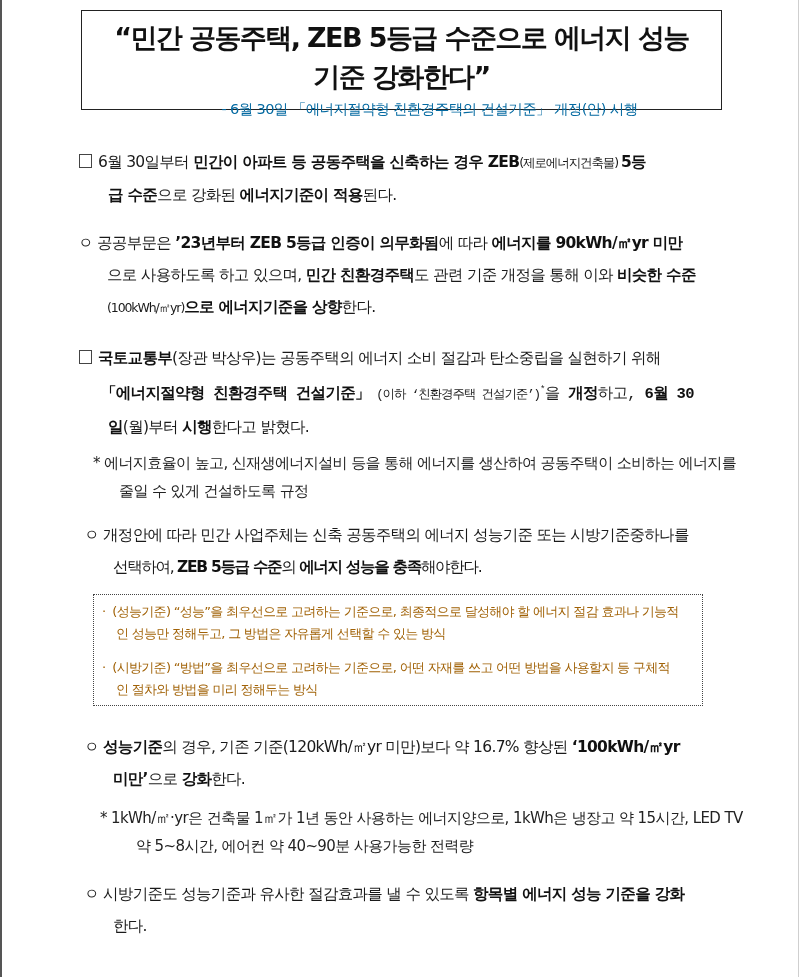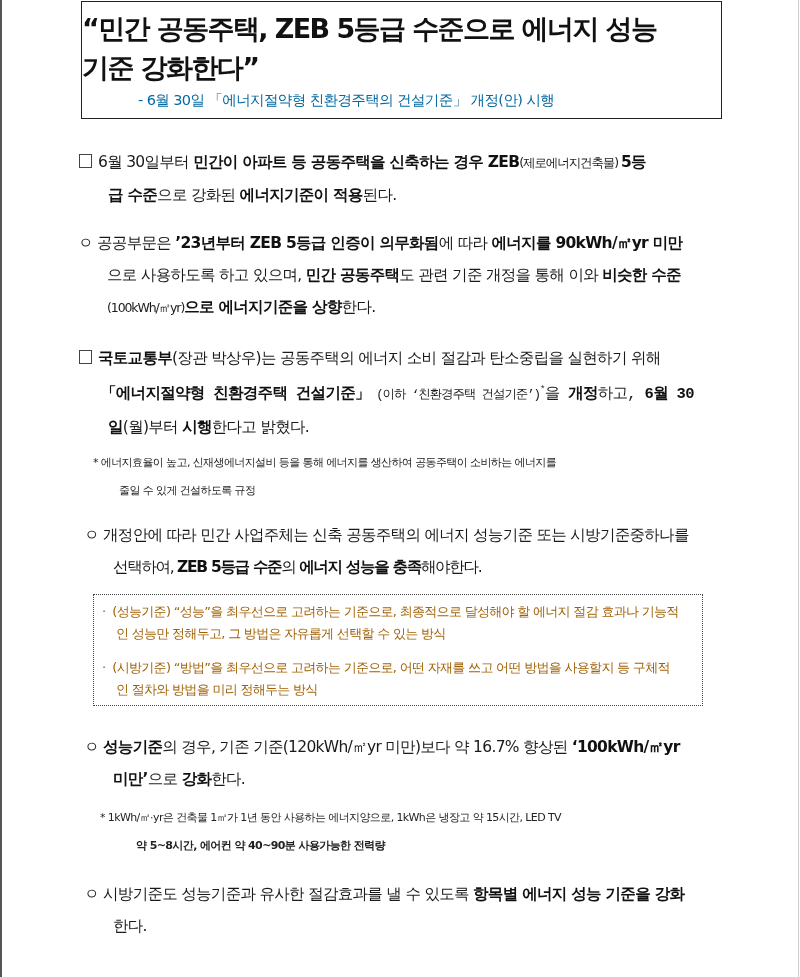--- a/index.html
+++ b/index.html
@@ -6,22 +6,23 @@
   html, body { width: 800px; height: 977px; background: #ffffff; overflow: hidden; }
   body {
     position: relative;
     font-family: "DejaVu Sans", "Liberation Sans", sans-serif;
     color: #1a1a1a;
   }
   .page-edge-left { position: absolute; left: 0; top: 0; width: 2px; height: 977px; background: #555; }
   .page-edge-right { position: absolute; right: 1px; top: 0; width: 1px; height: 977px; background: #cfcfcf; }
 
   .title-box {
-    position: absolute; left: 81px; top: 1px; width: 641px; height: 118px;
+    position: absolute; left: 81px; top: 10px; width: 641px; height: 100px;
     border: 1.5px solid #222;
+    text-align: center;
   }
   .title-main {
     font-family: "DejaVu Sans", sans-serif;
     font-weight: bold;
     font-size: 27px;
     line-height: 39px;
     letter-spacing: -1.6px;
     margin-top: 7px;
     color: #111;
   }
@@ -40,21 +41,21 @@
     letter-spacing: -0.7px;
     color: #1a1a1a;
   }
   .para b { font-weight: bold; color: #111; }
   .marker { display: inline-block; font-weight: normal; }
   .square {
     display: inline-block; width: 13px; height: 14px;
     border: 1px solid #444; vertical-align: -1px; margin-right: 6px;
   }
   .note {
-    font-size: 11px; line-height: 28px; letter-spacing: -0.6px; color: #222;
+    font-size: 15px; line-height: 28px; letter-spacing: -0.6px; color: #222;
   }
   .dotted-box {
     position: absolute; left: 93px; top: 594px; width: 610px; height: 112px;
     border: 1px dotted #444;
     padding: 6px 8px 0 8px;
   }
   .dotted-box .item {
     font-size: 13px; line-height: 22px; letter-spacing: -0.7px; color: #a16207;
   }
   .dotted-box .item + .item { margin-top: 12px; }
@@ -82,21 +83,21 @@
   <div style="padding-left:29px; white-space:nowrap;">
     <b>급 수준</b><span>으로 강화된 </span><b>에너지기준이 적용</b><span>된다.</span>
   </div>
 </div>
 
 <div class="block para" style="top:227px; padding-left:78px; width:750px;">
   <div style="white-space:nowrap;">
     <span class="marker">ㅇ</span> <span>공공부문은 </span><b>’23년부터 ZEB 5등급 인증이 의무화됨</b><span>에 따라 </span><b>에너지를 90kWh/㎡yr 미만</b>
   </div>
   <div style="padding-left:29px; white-space:nowrap;">
-    <span>으로 사용하도록 하고 있으며, </span><b>민간 공동주택</b><span>도 관련 기준 개정을 통해 이와 </span><b>비슷한 수준</b>
+    <span>으로 사용하도록 하고 있으며, </span><b>민간 친환경주택</b><span>도 관련 기준 개정을 통해 이와 </span><b>비슷한 수준</b>
   </div>
   <div style="padding-left:29px; white-space:nowrap;">
     <span class="small-cond">(100kWh/㎡yr)</span><b>으로 에너지기준을 상향</b><span>한다.</span>
   </div>
 </div>
 
 <div class="block para" style="top:342px; padding-left:79px; width:750px;">
   <div style="white-space:nowrap;">
     <span class="square"></span><b>국토교통부</b><span>(장관 박상우)는 공동주택의 에너지 소비 절감과 탄소중립을 실현하기 위해</span>
   </div>
@@ -137,21 +138,21 @@
   <div style="white-space:nowrap;">
     <span class="marker">ㅇ</span> <b>성능기준</b><span>의 경우, 기존 기준(120kWh/㎡yr 미만)보다 약 16.7% 향상된 </span><b>‘100kWh/㎡yr</b>
   </div>
   <div style="padding-left:29px; white-space:nowrap;">
     <b>미만’</b><span>으로 </span><b>강화</b><span>한다.</span>
   </div>
 </div>
 
 <div class="block note" style="top:804px; padding-left:100px; width:760px;">
   <div style="white-space:nowrap;">* 1kWh/㎡·yr은 건축물 1㎡가 1년 동안 사용하는 에너지양으로, 1kWh은 냉장고 약 15시간, LED TV</div>
-  <div style="padding-left:36px; white-space:nowrap;font-weight:bold;">약 5~8시간, 에어컨 약 40~90분 사용가능한 전력량</div>
+  <div style="padding-left:36px; white-space:nowrap;">약 5~8시간, 에어컨 약 40~90분 사용가능한 전력량</div>
 </div>
 
 <div class="block para" style="top:878px; padding-left:84px; width:760px;">
   <div style="white-space:nowrap;">
     <span class="marker">ㅇ</span> <span>시방기준도 성능기준과 유사한 절감효과를 낼 수 있도록 </span><b>항목별 에너지 성능 기준을 강화</b>
   </div>
   <div style="padding-left:29px; white-space:nowrap;">한다.</div>
 </div>
 
 </body></html>

